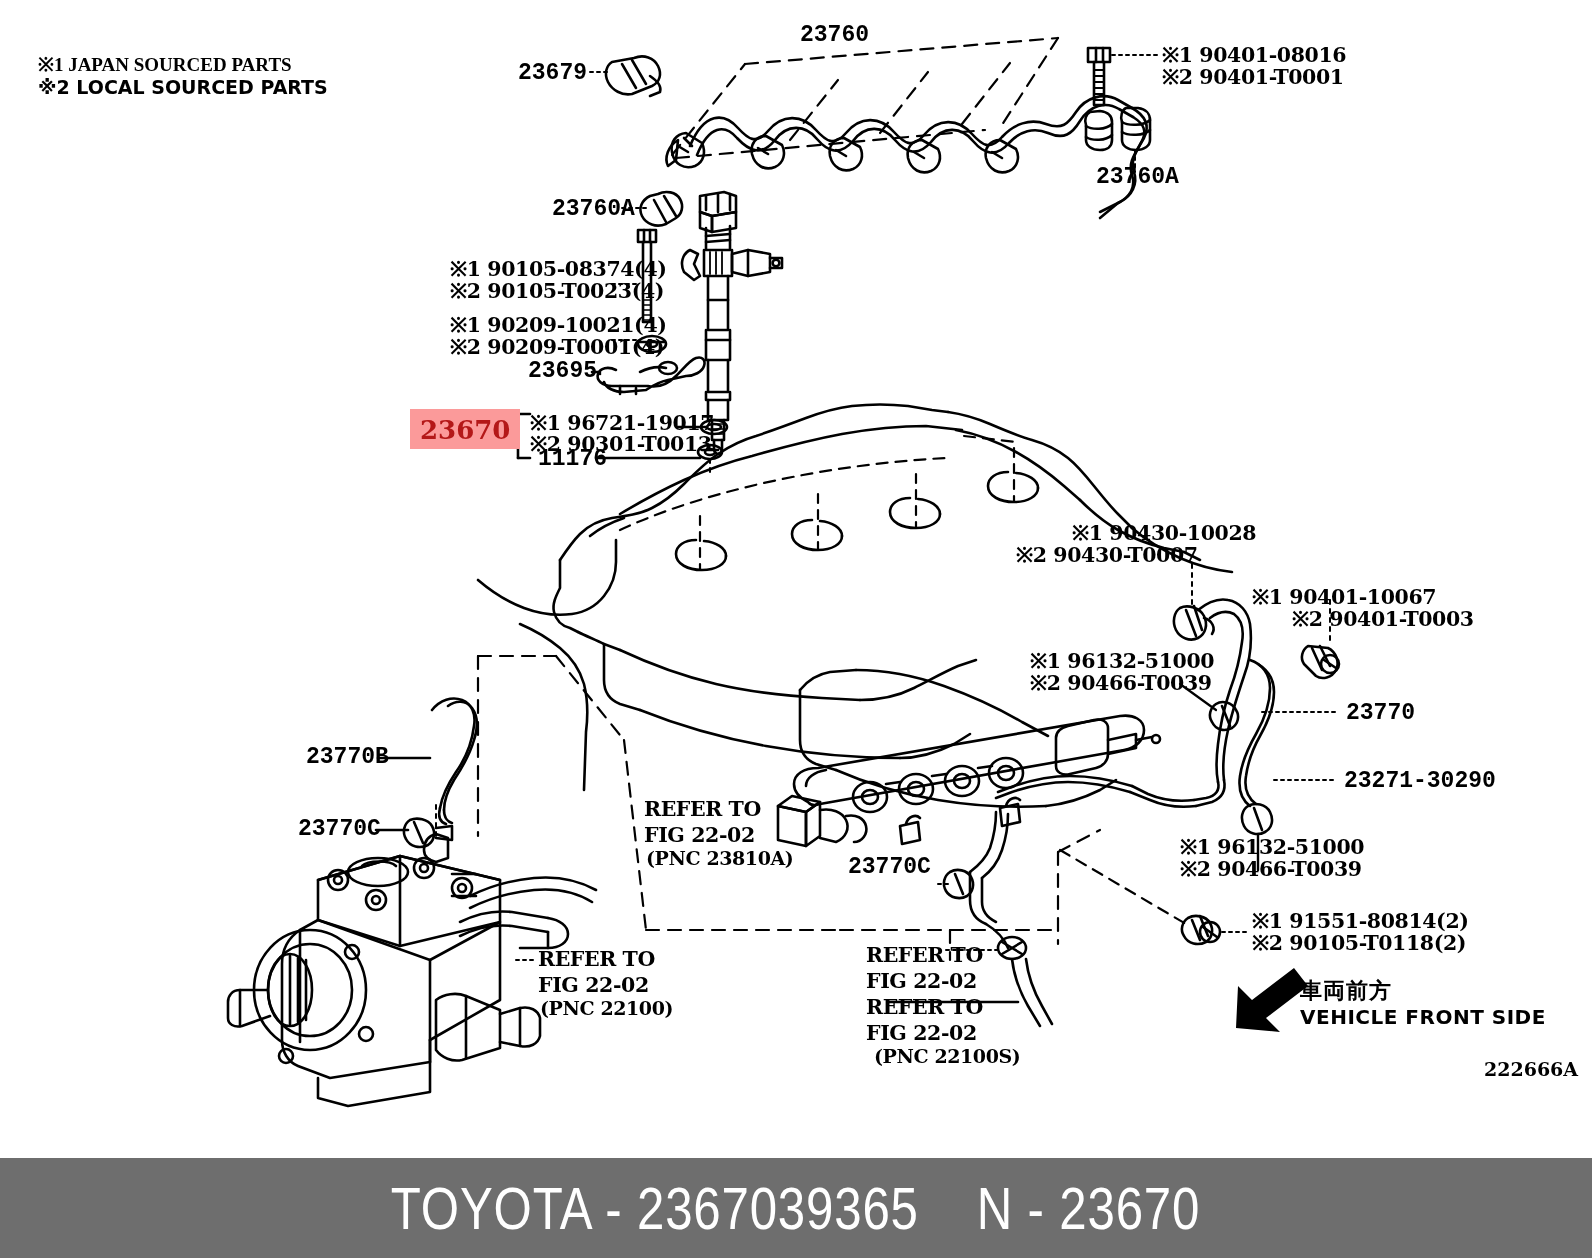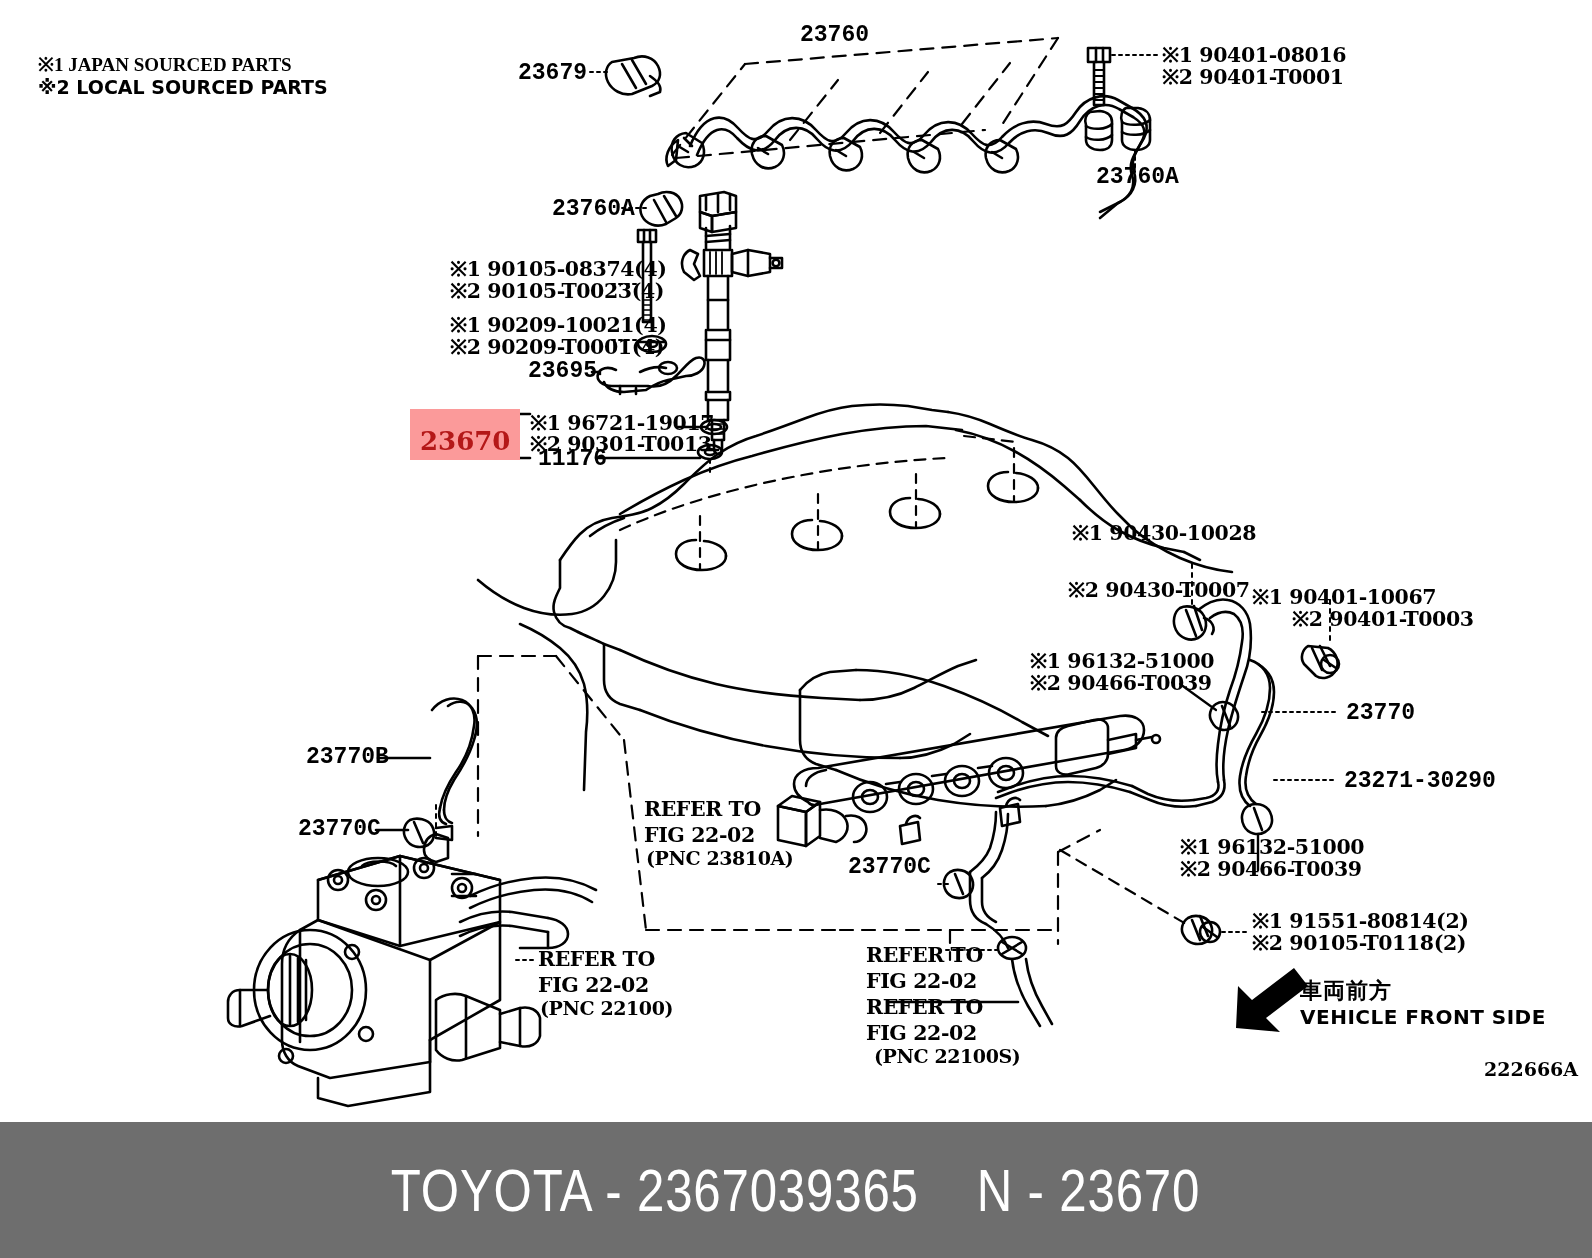--- a/index.html
+++ b/index.html
@@ -9,28 +9,28 @@
 
   .lbl{position:absolute;white-space:pre;font-family:"DejaVu Serif",serif;font-weight:bold;
        color:#000;letter-spacing:-0.4px;line-height:1.14;}
   .pn{font-size:20.5px;}
   .big{font-size:23px;letter-spacing:0px;font-family:Liberation Mono, monospace;}
   .refer{font-size:20.5px;line-height:1.28;}
   .pnc{font-size:19px;}
   .legend{font-size:19px;line-height:1.38;letter-spacing:0px;font-family:"DejaVu Sans",sans-serif;font-weight:bold;}
 
   .hl{position:absolute;background:#fb9a9a;color:#b41818;font-family:"DejaVu Serif",serif;
-      font-weight:bold;font-size:26px;padding:17px 10px 4px 10px;letter-spacing:0px;}
+      font-weight:bold;font-size:26px;padding:6px 10px 4px 10px;letter-spacing:0px;}
 
   .jp{font-family:"DejaVu Sans",sans-serif;font-weight:bold;font-size:22px;letter-spacing:1px;}
   .vfs{font-family:"DejaVu Sans",sans-serif;font-weight:bold;font-size:20px;letter-spacing:0.5px;}
 
   .drawno{position:absolute;font-family:"DejaVu Serif",serif;font-weight:bold;font-size:19px;color:#000;}
 
-  #footer{position:absolute;left:0;bottom:0;width:1592px;height:136px;background:#6e6e6e;
+  #footer{position:absolute;left:0;bottom:0;width:1592px;height:100px;background:#6e6e6e;
           display:flex;align-items:center;justify-content:center;}
   #footer .ftxt{color:#ffffff;font-family:"Liberation Sans",sans-serif;font-weight:400;
         font-size:60px;letter-spacing:1px;transform:scaleX(0.82);transform-origin:center;white-space:pre;}
 </style>
 </head>
 <body>
 
 <div id="root">
 
   <svg id="diagram" viewBox="0 0 1592 1258">
@@ -557,21 +557,21 @@
 
   <div class="lbl big" style="left:528px;top:358px;">23695</div>
 
   <div class="hl" style="left:410px;top:409px;">23670</div>
 
   <div class="lbl pn" style="left:530px;top:412px;">※1 96721-19017</div>
   <div class="lbl pn" style="left:530px;top:433px;">※2 90301-T0013</div>
   <div class="lbl big" style="left:530px;top:446px;margin-left:8px;">11176</div>
 
   <div class="lbl pn" style="left:1072px;top:522px;">※1 90430-10028</div>
-  <div class="lbl pn" style="left:1068px;top:544px;margin-top:35px;">※2 90430-T0007</div>
+  <div class="lbl pn" style="left:1016px;top:544px;">※2 90430-T0007</div>
 
   <div class="lbl pn" style="left:1252px;top:586px;">※1 90401-10067</div>
   <div class="lbl pn" style="left:1252px;top:608px;margin-left:40px;">※2 90401-T0003</div>
 
   <div class="lbl pn" style="left:1030px;top:650px;">※1 96132-51000</div>
   <div class="lbl pn" style="left:1030px;top:672px;">※2 90466-T0039</div>
 
   <div class="lbl big" style="left:1346px;top:700px;">23770</div>
   <div class="lbl big" style="left:1344px;top:768px;">23271-30290</div>
 

